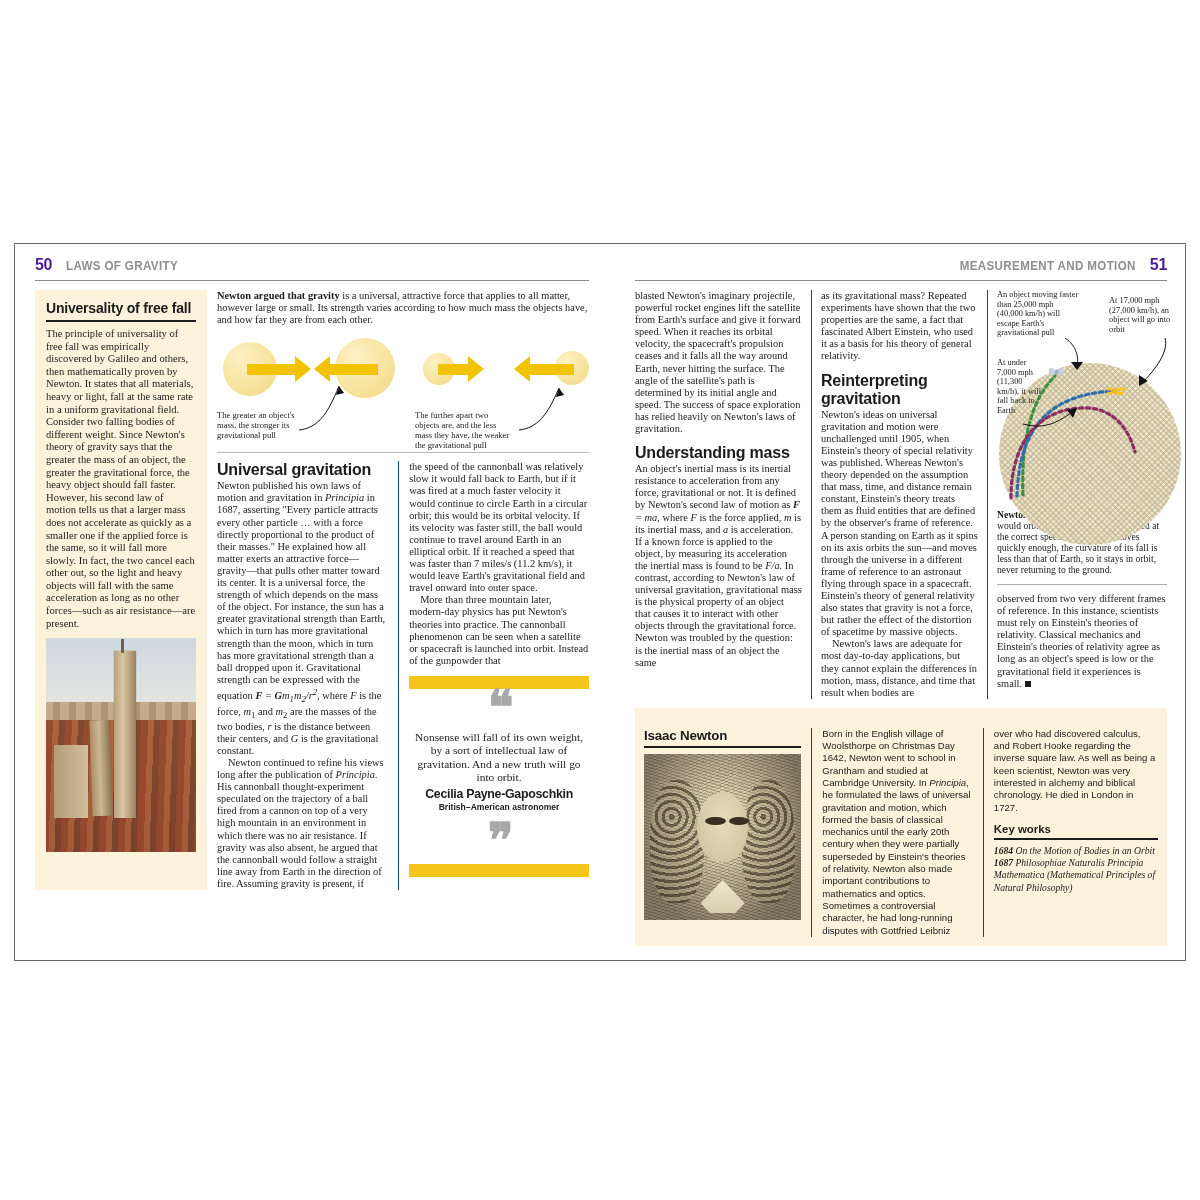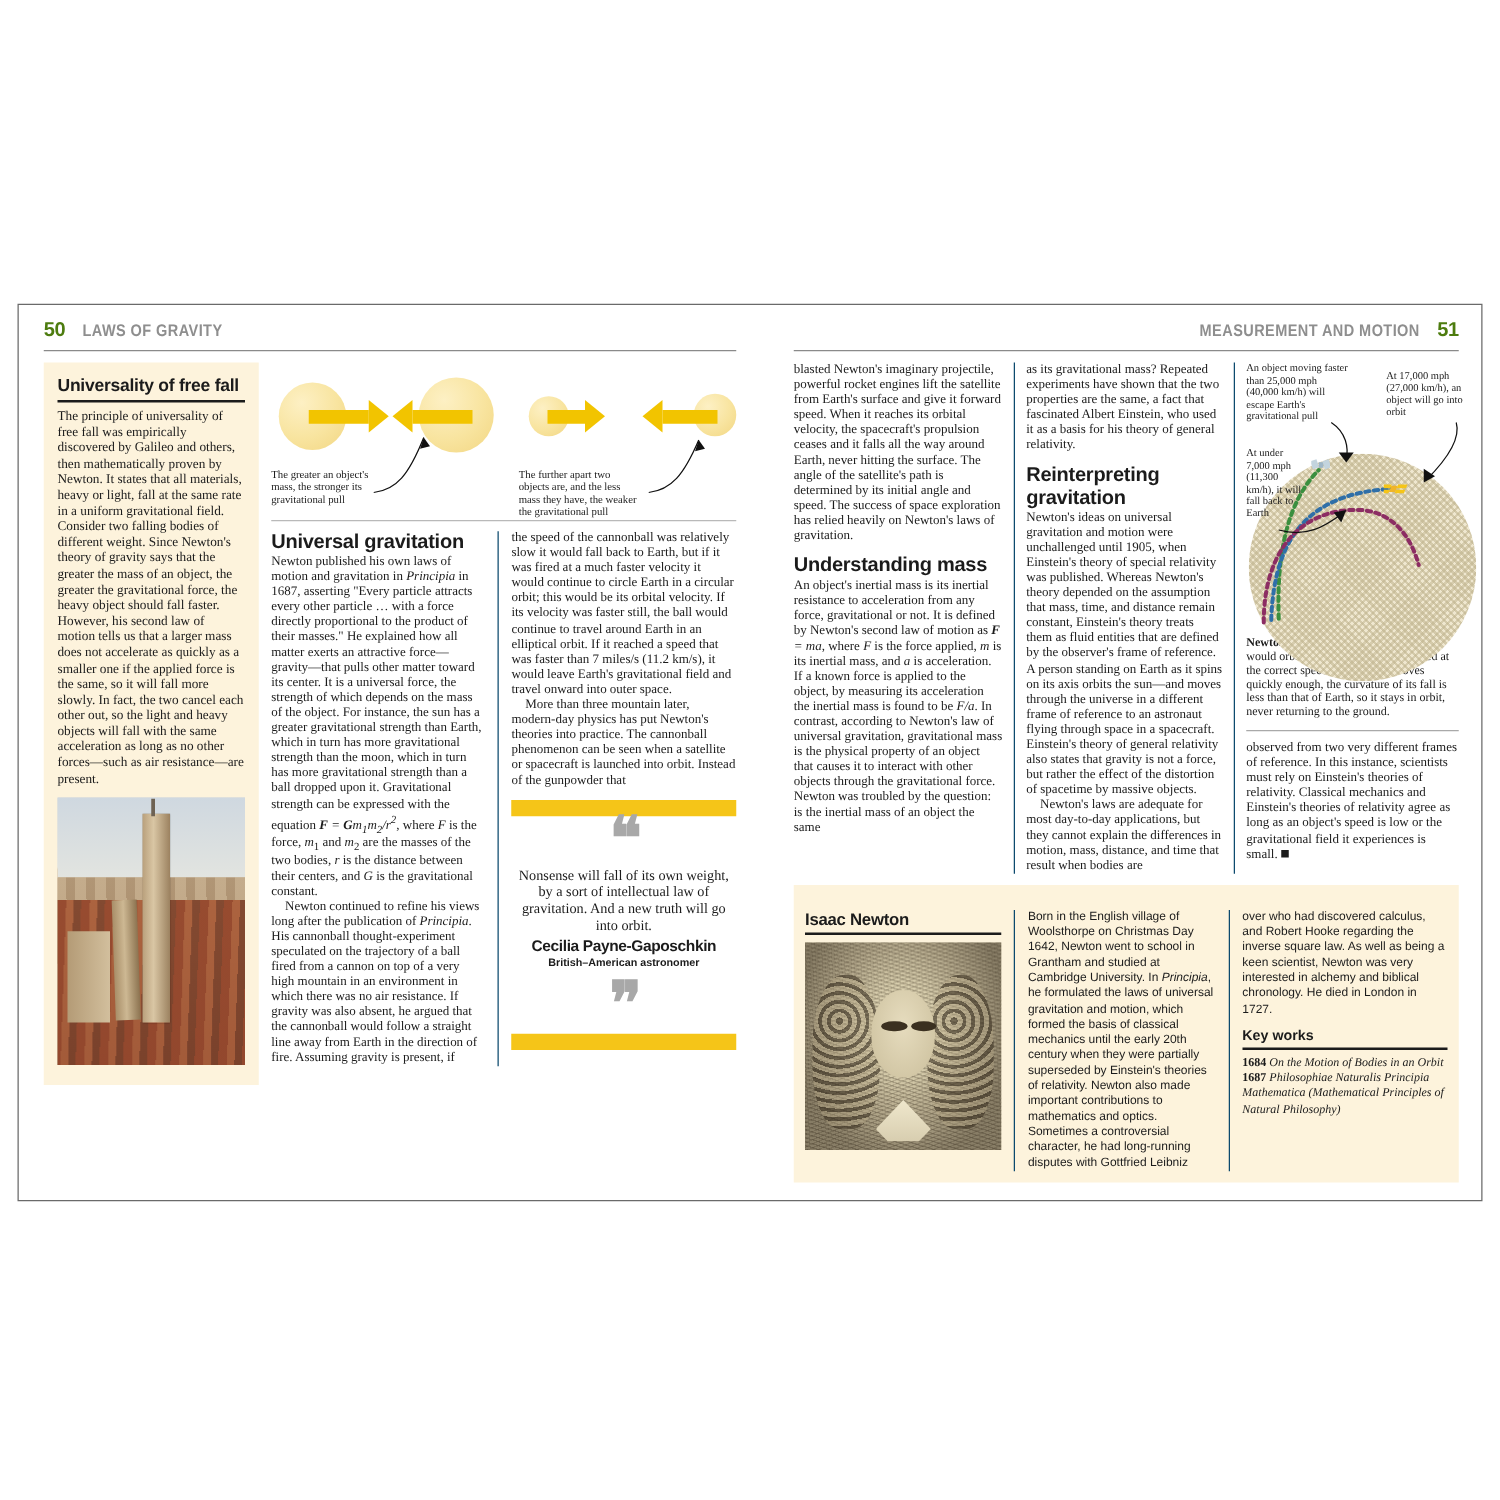--- a/index.html
+++ b/index.html
@@ -46,21 +46,21 @@
   .runhead {
     display: flex;
     align-items: baseline;
     height: 22px;
   }
   .runhead.right { justify-content: flex-end; }
   .folio {
     font-family: "Liberation Sans", sans-serif;
     font-weight: bold;
     font-size: 16px;
-    color: #4d7c0f;
+    color: #4c1d95;
     letter-spacing: -0.3px;
   }
   .runhead-title {
     font-family: "Liberation Sans", sans-serif;
     font-weight: bold;
     font-size: 13.5px;
     letter-spacing: 0.4px;
     color: #8e8e8e;
     transform: scaleX(0.86);
     transform-origin: left center;
@@ -323,21 +323,21 @@
     margin: 0;
   }
   .bio .keyworks-head {
     font-family: "Liberation Sans", sans-serif;
     font-weight: bold;
     font-size: 11.4px;
     margin: 9px 0 3px 0;
   }
   .bio .keyworks-rule { border-top: 2.4px solid #1b1b1b; margin-bottom: 5px; }
   .bio .kw { font-size: 9.6px; line-height: 12.3px; }
-  .bio .kw b { font-weight: bold; }
+  .bio .kw b { font-weight: bold; font-style: italic; }
   .bio .kw i { font-style: italic; }
   .endmark {
     display: inline-block;
     width: 6px; height: 6px;
     background: #1b1b1b;
     margin-left: 3px;
   }
 </style>
 </head>
 <body>
@@ -368,20 +368,21 @@
               <div class="church"></div>
               <div class="tower-short"></div>
               <div class="tower-tall"></div>
             </div>
 
           </div>
         </div>
 
         <div class="col" style="width:382px; padding-left:10px;">
 
+          <p class="body"><span class="lead-in">Newton argued that gravity</span><span> is a universal, attractive force that applies to all matter, however large or small. Its strength varies according to how much mass the objects have, and how far they are from each other.</span></p>
 
           <div class="grav-diagram">
             <div class="ball shadow" style="left:6px; top:6px; width:54px; height:54px;"></div>
             <div class="ball shadow" style="left:118px; top:2px; width:60px; height:60px;"></div>
             <div class="shaft" style="left:30px; top:28px; width:48px;"></div>
             <div class="head-r" style="left:78px; top:20px;"></div>
             <div class="shaft" style="left:113px; top:28px; width:48px;"></div>
             <div class="head-l" style="left:97px; top:20px;"></div>
 
             <div class="ball shadow" style="left:206px; top:17px; width:32px; height:32px;"></div>

